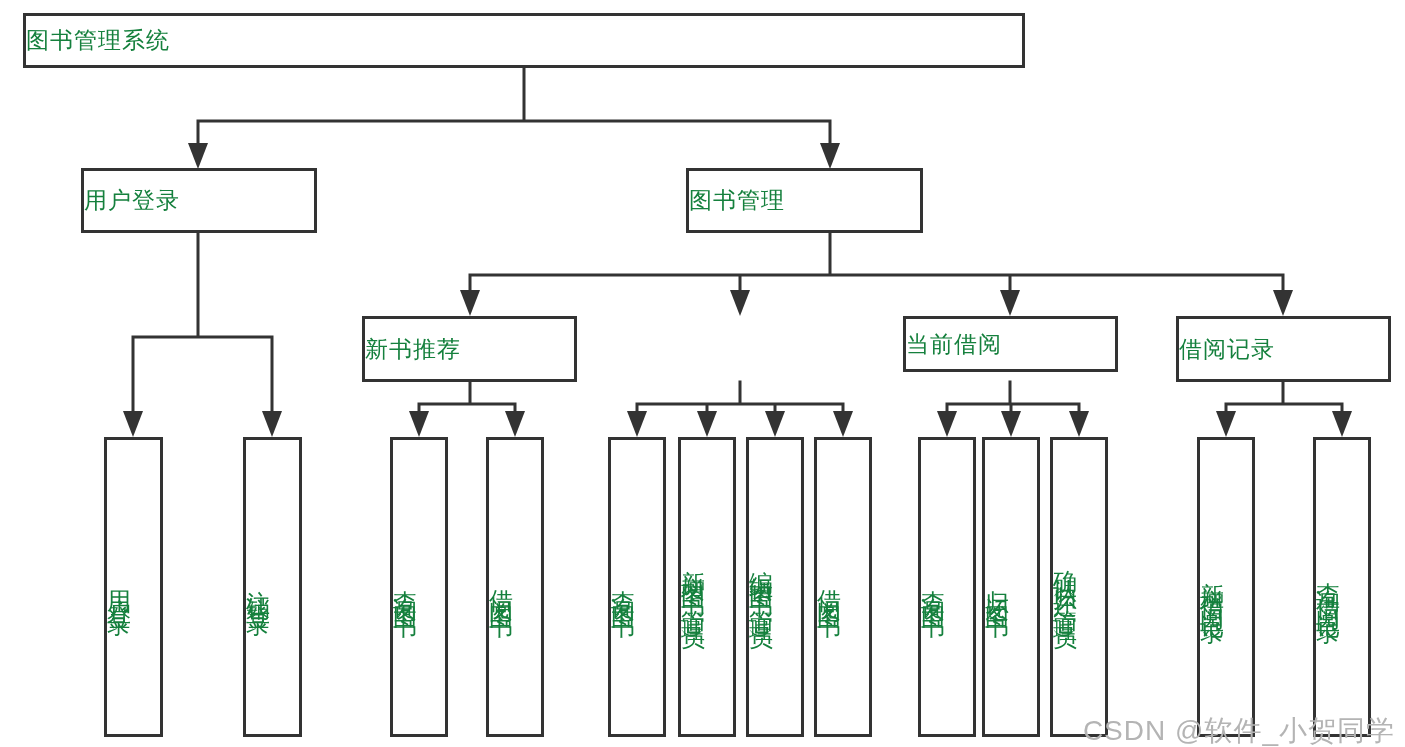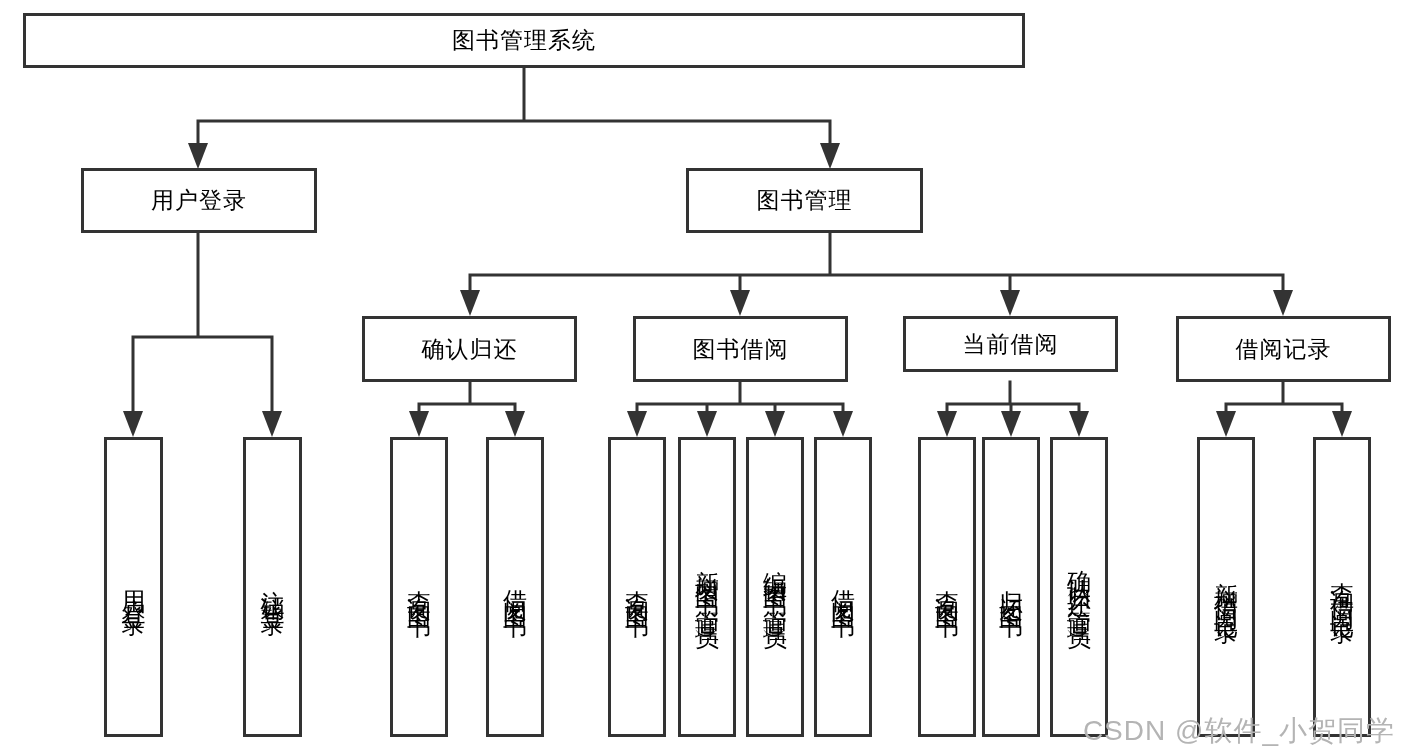--- a/index.html
+++ b/index.html
@@ -11,22 +11,22 @@
     overflow:hidden;
   }
   .connectors{position:absolute;left:0;top:0;pointer-events:none;}
   .box{
     position:absolute;
     box-sizing:border-box;
     border:3px solid #333333;
     background:#ffffff;
     display:flex;
     align-items:center;
-    justify-content:center;
-    color:#000000;
+    justify-content:flex-start;
+    color:#15803d;
   }
   .box-h span{
     font-size:23px;
     letter-spacing:1px;
     white-space:nowrap;
   }
   .box-v span{
     writing-mode:vertical-rl;
     text-orientation:mixed;
     font-size:24px;
@@ -90,24 +90,21 @@
   </div>
 
   <div class="box box-h" style="left:81px;top:168px;width:236px;height:65px">
     <span>用户登录</span>
   </div>
   <div class="box box-h" style="left:686px;top:168px;width:237px;height:65px">
     <span>图书管理</span>
   </div>
 
   <div class="box box-h" style="left:362px;top:316px;width:215px;height:66px">
-    <span>确认归还</span>
-  </div>
-  <div class="box box-h" style="left:633px;top:316px;width:215px;height:66px">
-    <span>图书借阅</span>
+    <span>新书推荐</span>
   </div>
   <div class="box box-h" style="left:903px;top:316px;width:215px;height:56px">
     <span>当前借阅</span>
   </div>
   <div class="box box-h" style="left:1176px;top:316px;width:215px;height:66px">
     <span>借阅记录</span>
   </div>
 
   <div class="box box-v" style="left:104px;top:437px;width:59px;height:300px">
     <span>用户登录</span>

